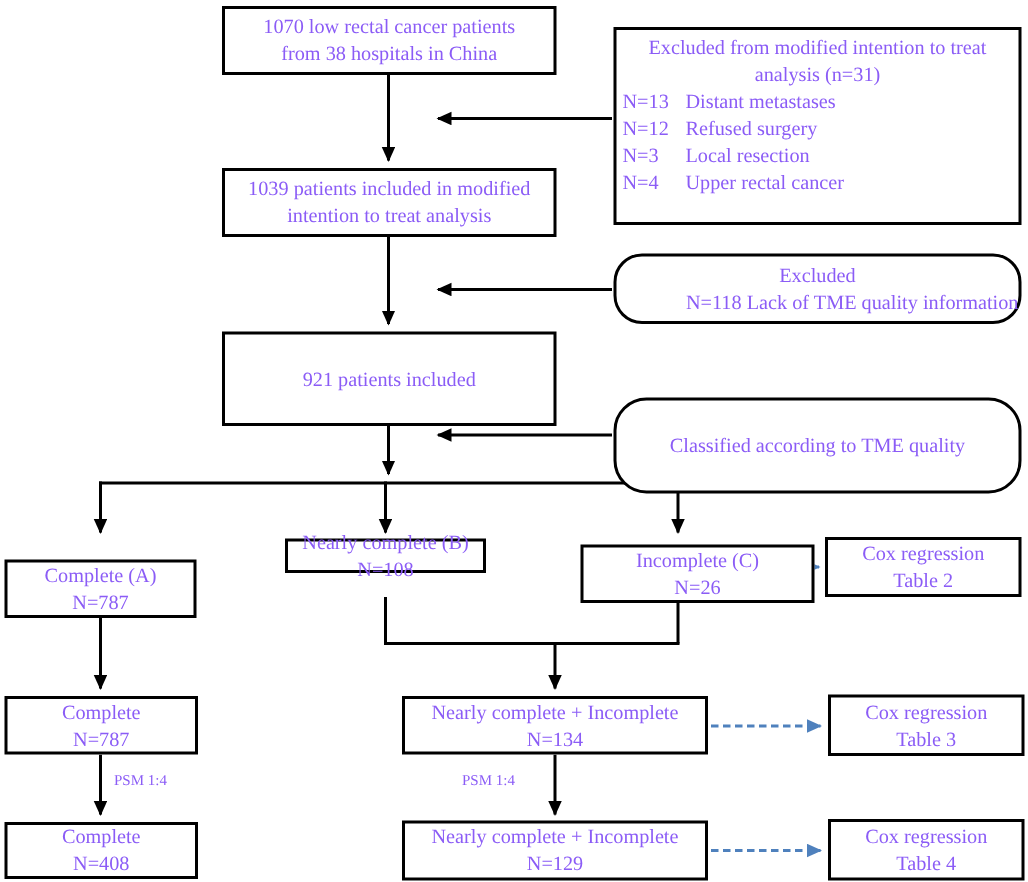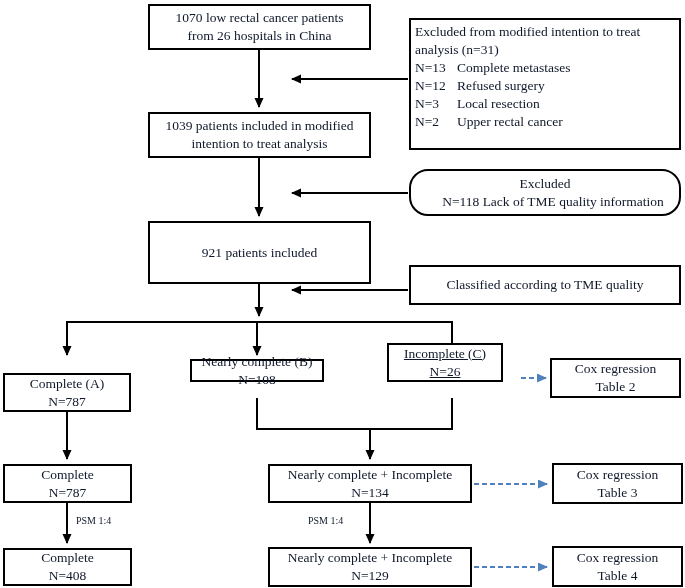--- a/index.html
+++ b/index.html
@@ -1,31 +1,31 @@
 <!DOCTYPE html>
 <html><head>
 <meta charset="utf-8">
 <style>
   html,body{margin:0;padding:0;background:#fff;}
   .stage{
     position:relative;width:685px;height:588px;background:#fff;
-    font-family:"Liberation Serif","DejaVu Serif",serif;color:#0f172a;overflow:hidden;
+    font-family:"Liberation Serif","DejaVu Serif",serif;color:#8b5cf6;overflow:hidden;
   }
   .wires{position:absolute;left:0;top:0;width:685px;height:588px;pointer-events:none;}
   .box{
     position:absolute;box-sizing:border-box;border:2px solid #000;background:#fff;
     display:flex;flex-direction:column;justify-content:center;align-items:center;
     text-align:center;font-size:13.5px;line-height:18px;
   }
   .bl{white-space:nowrap;}
   .excl{justify-content:flex-start;align-items:stretch;text-align:left;padding:3px 4px 2px 4px;}
-  .excl .bt{}
+  .excl .bt{text-align:center;}
   .exn{display:inline-block;width:42px;}
   .left2{align-items:stretch;border-radius:19px;}
-  .left2 .l2{text-align:center;padding-left:16px;}
+  .left2 .l2{text-align:right;padding-left:16px;}
   .left2 .l1{text-align:center;}
   .psm{position:absolute;font-size:10px;line-height:18px;white-space:nowrap;}
 </style>
 </head>
 <body>
 
 <div class="stage">
 
   <svg class="wires" width="685" height="588" viewBox="0 0 685 588">
     <defs>
@@ -58,61 +58,61 @@
     <line x1="67" y1="503" x2="67" y2="543" stroke-width="2" marker-end="url(#ahb)" stroke="#000000"></line>
     <line x1="370" y1="503" x2="370" y2="543" stroke-width="2" marker-end="url(#ahb)" stroke="#000000"></line>
 
     <line x1="521" y1="378" x2="546" y2="378" stroke-width="2" stroke-dasharray="5 3" marker-end="url(#ahd)" stroke="#4f81bd"></line>
     <line x1="474" y1="484" x2="547" y2="484" stroke-width="2" stroke-dasharray="5 3" marker-end="url(#ahd)" stroke="#4f81bd"></line>
     <line x1="474" y1="567" x2="547" y2="567" stroke-width="2" stroke-dasharray="5 3" marker-end="url(#ahd)" stroke="#4f81bd"></line>
   </svg>
 
   <div class="box" style="left:148px;top:4px;width:223px;height:46px;">
     <div class="bl">1070 low rectal cancer patients</div>
-    <div class="bl">from 26 hospitals in China</div>
+    <div class="bl">from 38 hospitals in China</div>
   </div>
 
   <div class="box excl" style="left:409px;top:18px;width:272px;height:132px;">
     <div class="bt">Excluded from modified intention to treat</div>
     <div class="bt">analysis (n=31)</div>
-    <div><span class="exn">N=13</span><span>Complete metastases</span></div>
+    <div><span class="exn">N=13</span><span>Distant metastases</span></div>
     <div><span class="exn">N=12</span><span>Refused surgery</span></div>
     <div><span class="exn">N=3</span><span>Local resection</span></div>
-    <div><span class="exn">N=2</span><span>Upper rectal cancer</span></div>
+    <div><span class="exn">N=4</span><span>Upper rectal cancer</span></div>
   </div>
 
   <div class="box" style="left:148px;top:112px;width:223px;height:46px;">
     <div class="bl">1039 patients included in modified</div>
     <div class="bl">intention to treat analysis</div>
   </div>
 
   <div class="box left2" style="left:409px;top:169px;width:272px;height:47px;">
     <div class="bl l1">Excluded</div>
     <div class="bl l2">N=118 Lack of TME quality information</div>
   </div>
 
   <div class="box" style="left:148px;top:221px;width:223px;height:63px;">
     <div class="bl">921 patients included</div>
   </div>
 
-  <div class="box" style="left:409px;top:265px;width:272px;height:40px;">
+  <div class="box" style="left:409px;top:265px;width:272px;height:64px;border-radius:22px;">
     <div class="bl">Classified according to TME quality</div>
   </div>
 
   <div class="box" style="left:3px;top:359px;width:128px;height:39px;margin-top:14px;">
     <div class="bl">Complete (A)</div>
     <div class="bl">N=787</div>
   </div>
 
   <div class="box" style="left:190px;top:359px;width:134px;height:23px;">
     <div class="bl">Nearly complete (B)</div>
     <div class="bl">N=108</div>
   </div>
 
-  <div class="box" style="left:387px;top:343px;width:116px;height:39px;text-decoration:underline;">
+  <div class="box" style="left:387px;top:363px;width:156px;height:39px;">
     <div class="bl">Incomplete (C)</div>
     <div class="bl">N=26</div>
   </div>
 
   <div class="box" style="left:550px;top:358px;width:131px;height:40px;">
     <div class="bl">Cox regression</div>
     <div class="bl">Table 2</div>
   </div>
 
   <div class="box" style="left:3px;top:464px;width:129px;height:39px;">

